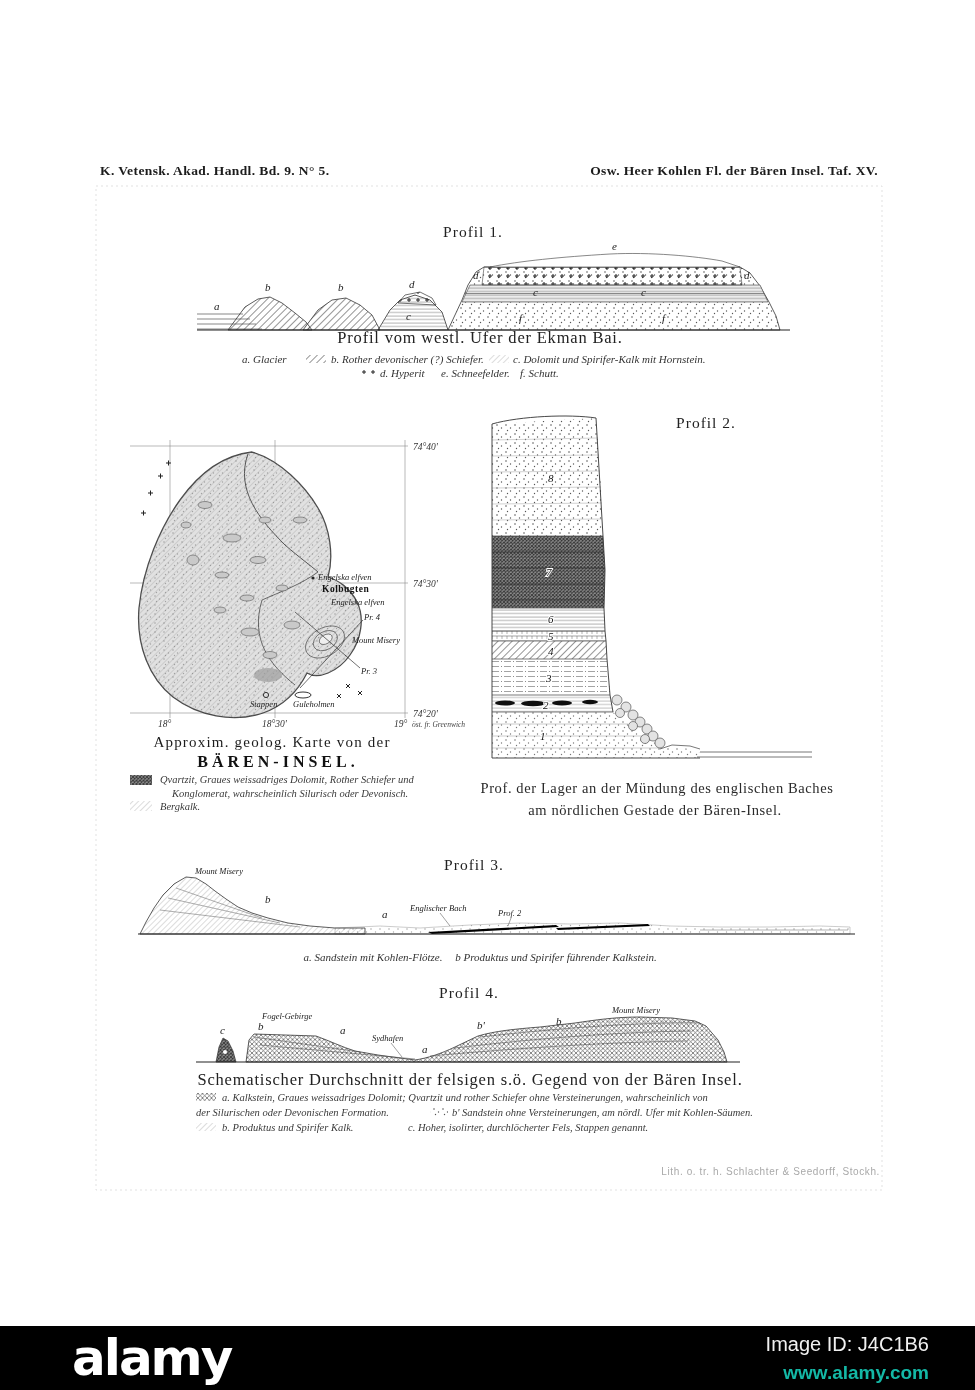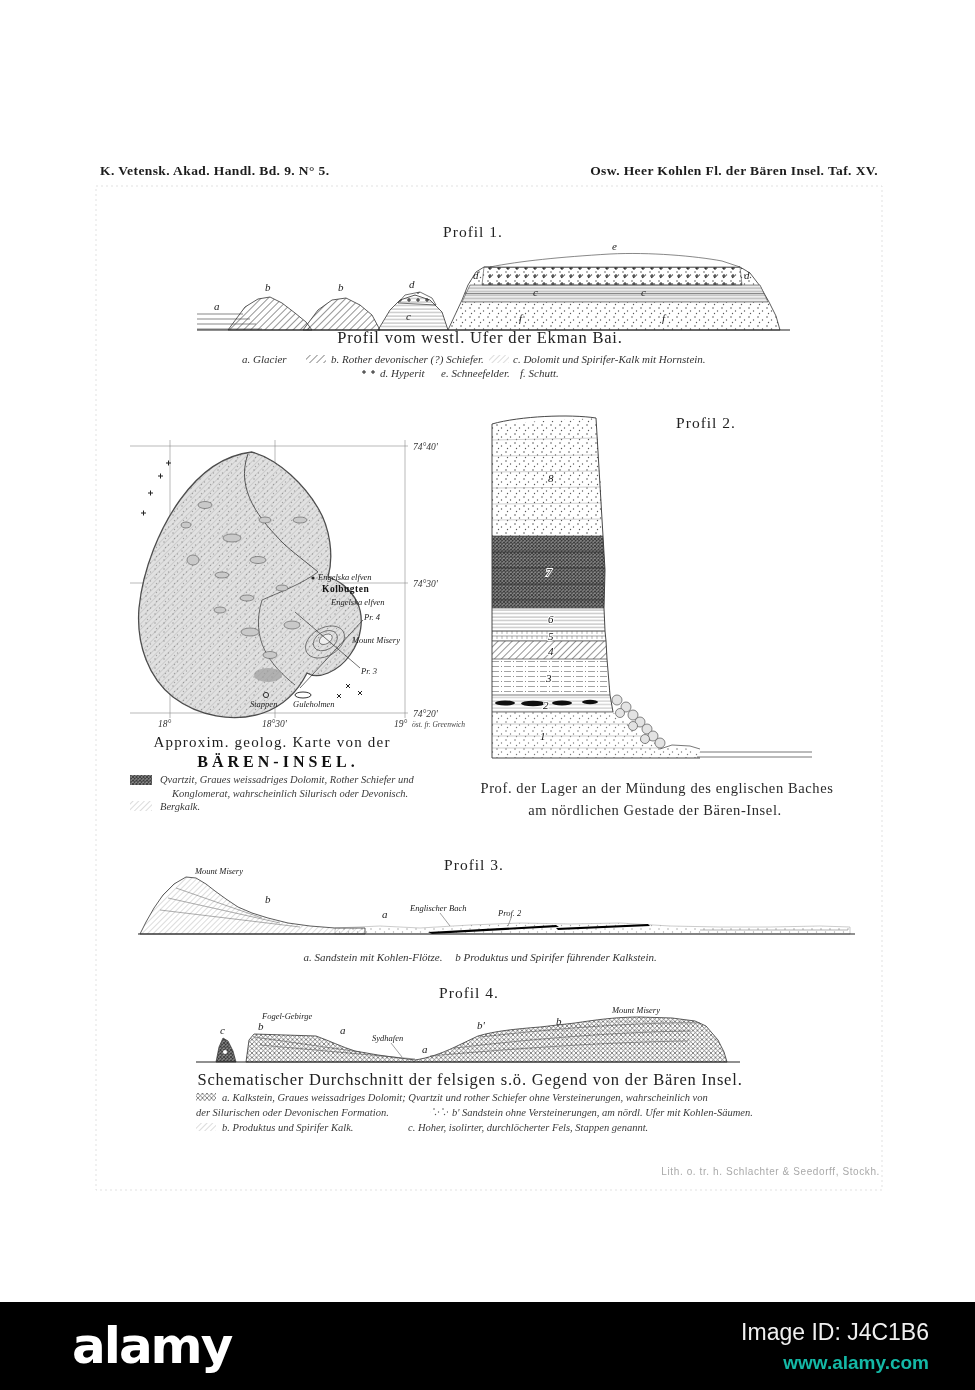--- a/index.html
+++ b/index.html
@@ -20,30 +20,30 @@
   .lyr{font-style:italic;font-size:11px;fill:#111;paint-order:stroke;stroke:#ffffff;stroke-width:2px;}
   .maplbl{font-style:italic;font-size:8.5px;fill:#222;}
   .maplbl-b{font-weight:bold;font-size:9.5px;letter-spacing:.5px;fill:#111;}
   .coord{font-style:italic;font-size:9.5px;fill:#333;}
   .coord-sm{font-style:italic;font-size:7.5px;fill:#444;}
   .maptitle{font-size:15px;letter-spacing:1.2px;fill:#1d1d1d;}
   .maptitle2{font-weight:bold;font-size:16px;letter-spacing:4px;fill:#111;}
   .credit{font-family:"Liberation Sans","DejaVu Sans",sans-serif;font-size:10px;letter-spacing:.6px;fill:#a9a9a9;}
   
   .alamy-bar{
-    position:absolute;left:0;bottom:0;width:975px;height:88px;background:#000;
+    position:absolute;left:0;bottom:0;width:975px;height:64px;background:#000;
     display:flex;align-items:center;justify-content:space-between;
     font-family:"Liberation Sans","DejaVu Sans",sans-serif;
   }
   .alamy-logo{
     color:#fff;font-weight:bold;font-size:50px;margin-left:72px;letter-spacing:-2px;
     font-family:"DejaVu Sans","Liberation Sans",sans-serif;
   }
   .alamy-meta{margin-right:46px;text-align:right;color:#fff;}
-  .alamy-id{font-size:23px;margin-bottom:6px;color:#f0f0f0;}
+  .alamy-id{font-size:20px;margin-bottom:6px;color:#f0f0f0;}
   .alamy-url{font-size:19px;font-weight:bold;color:#14b8a6;}
 </style>
 </head>
 <body>
 
 <svg class="plate-svg" width="975" height="1302" viewBox="0 0 975 1302">
   <defs>
     <pattern id="hatchB" width="5" height="5" patternUnits="userSpaceOnUse" patternTransform="rotate(45)">
       <line x1="0" y1="0" x2="0" y2="5" stroke="#3c3c3c" stroke-width="1.1"></line>
     </pattern>

